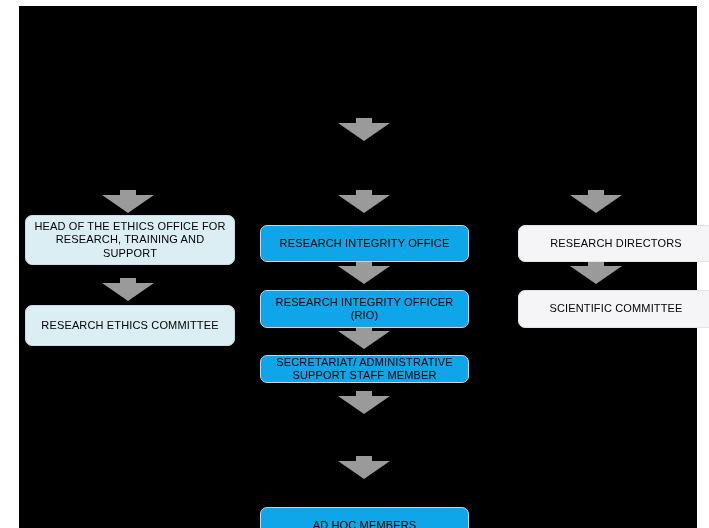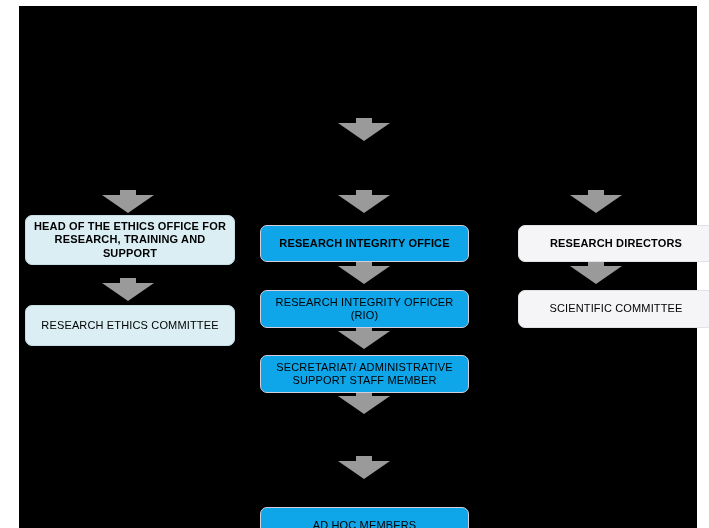--- a/index.html
+++ b/index.html
@@ -37,21 +37,21 @@
     font-size: 11px;
     line-height: 13.5px;
     letter-spacing: 0.15px;
     padding: 2px 6px;
     border: 1px solid rgba(150,150,160,0.55);
   }
   .node .label {
     display: block;
     width: 100%;
   }
-  .node.bold { font-weight: bold; }
+  .node.bold { font-weight: normal; }
 
   .theme-blue     { background: #daeef3; border-color: #c2dde4; }
   .theme-lavender { background: #0ea5e9; border-color: #d6cddb; }
   .theme-white    { background: #f5f5f7; border-color: #e2e2e6; margin-left: 20px; }
 
   
   .arrow {
     position: absolute;
     width: 52px;
     height: 23px;
@@ -126,21 +126,21 @@
   </div>
 
   <div class="node theme-lavender bold" style="left:241px; top:219px; width:209px; height:37px;">
     <span class="label">RESEARCH INTEGRITY OFFICE</span>
   </div>
 
   <div class="node theme-lavender" style="left:241px; top:284px; width:209px; height:38px;">
     <span class="label">RESEARCH INTEGRITY OFFICER (RIO)</span>
   </div>
 
-  <div class="node theme-lavender" style="left:241px; top:349px; width:209px; height:38px;">
+  <div class="node theme-lavender" style="left:241px; top:349px; width:209px; height:28px;">
     <span class="label">SECRETARIAT/ ADMINISTRATIVE SUPPORT STAFF MEMBER</span>
   </div>
 
 
   <div class="node theme-lavender" style="left:241px; top:501px; width:209px; height:38px;">
     <span class="label">AD HOC MEMBERS</span>
   </div>
 
   <div class="node theme-white bold" style="left:479px; top:219px; width:196px; height:37px;">
     <span class="label">RESEARCH DIRECTORS</span>

